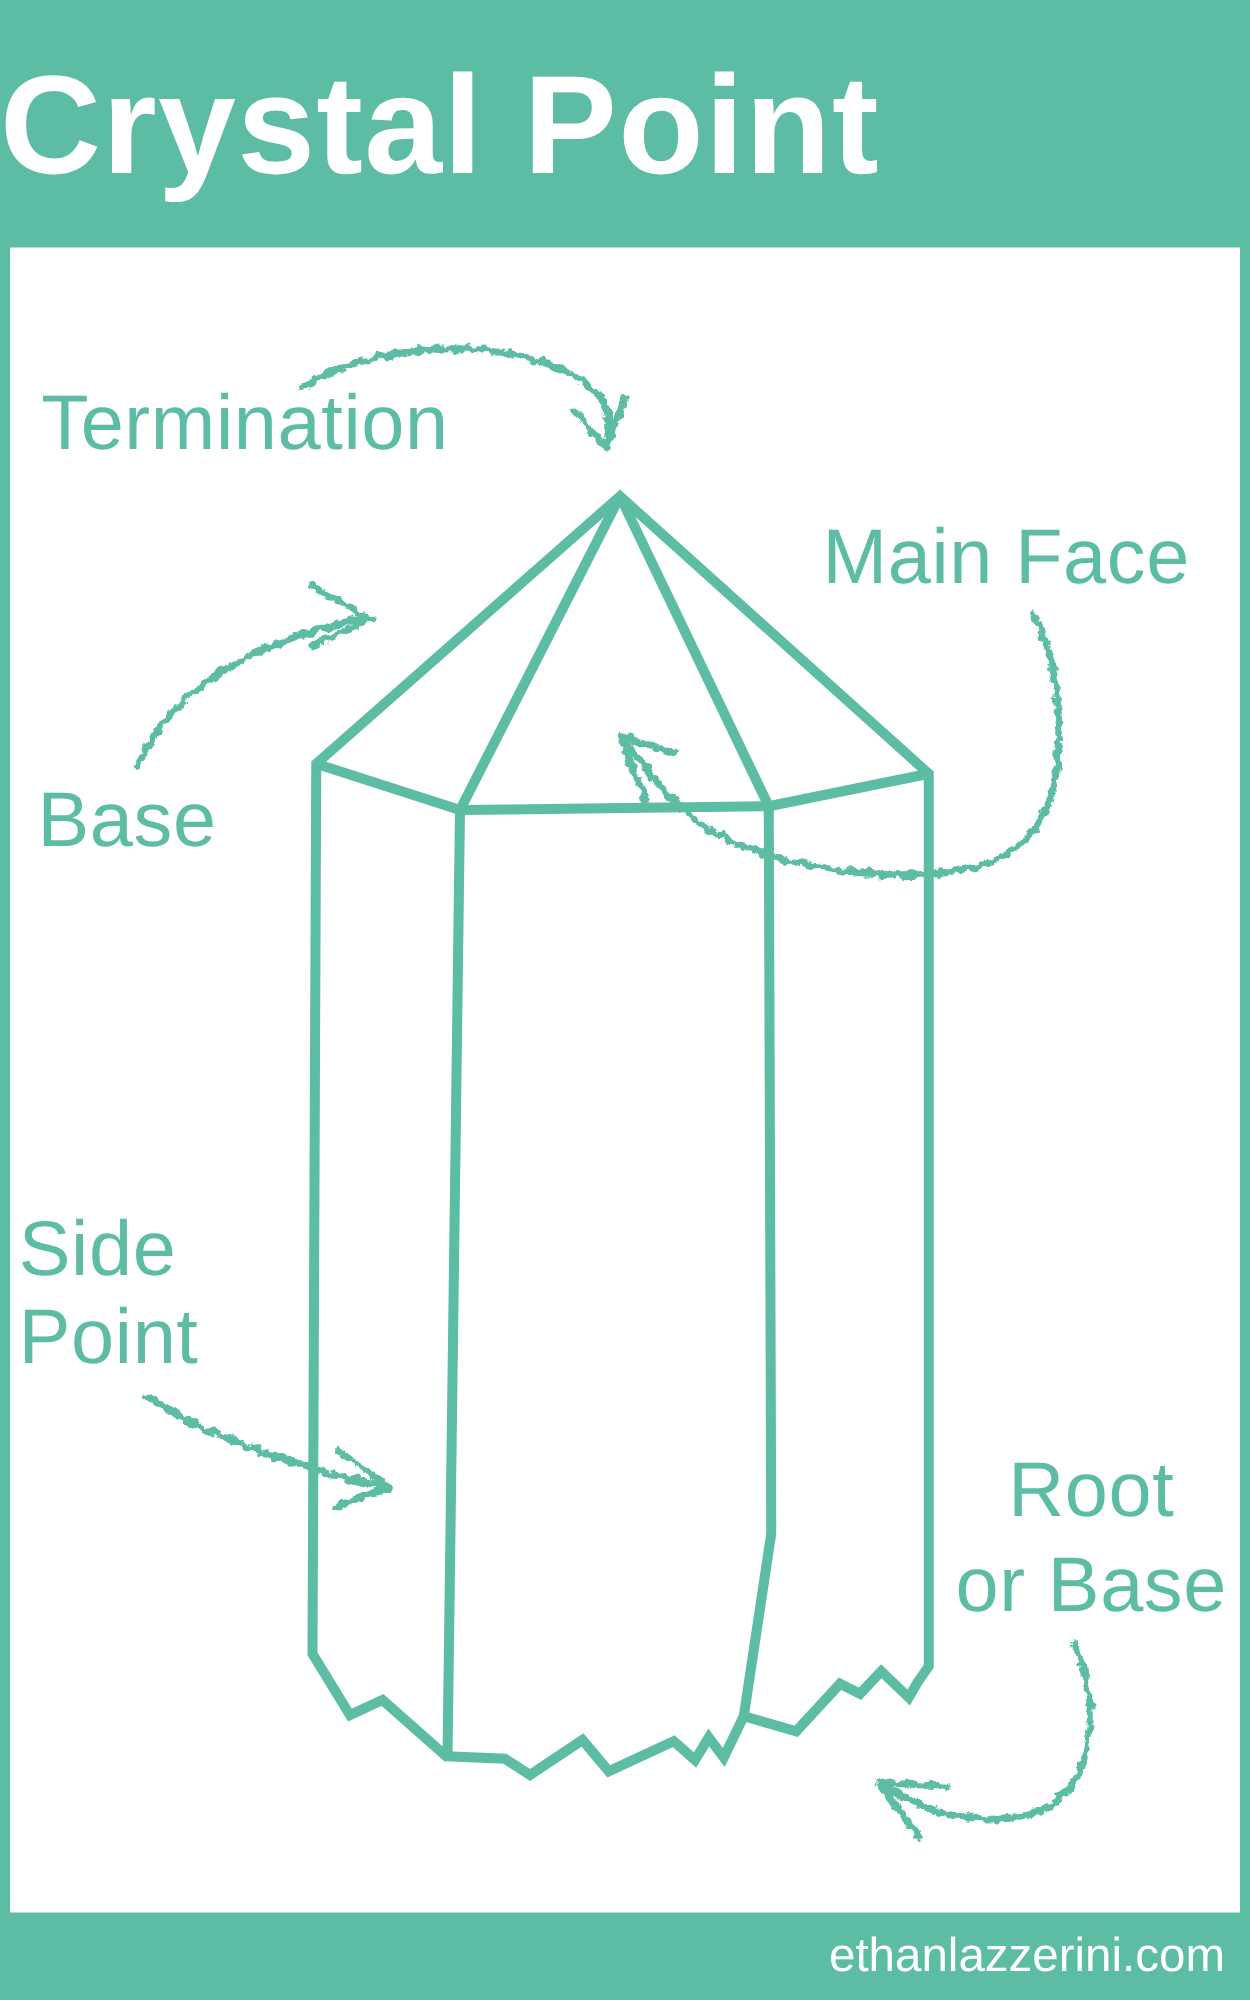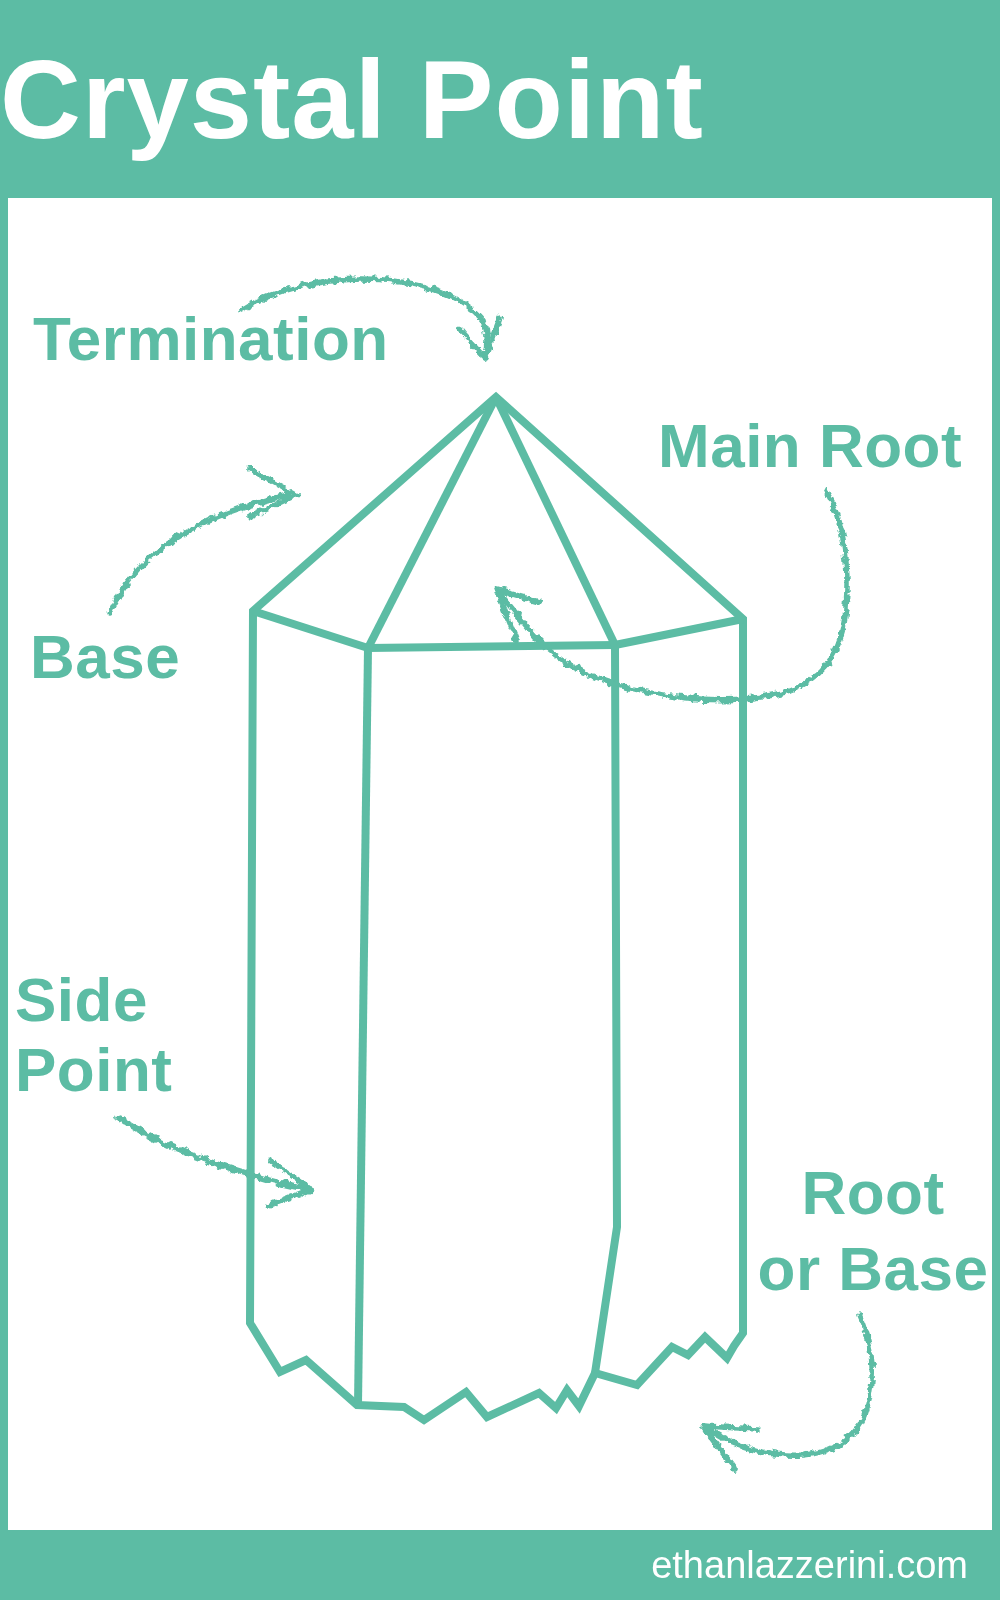--- a/index.html
+++ b/index.html
@@ -34,36 +34,36 @@
     color:var(--on-accent);
     font-size:112px;
     font-weight:bold;
     letter-spacing:1px;
     white-space:nowrap;
   }
   .footer-band{
     position:absolute;
     left:0;top:1530px;width:1000px;height:70px;
     display:flex;align-items:center;justify-content:flex-end;
-    padding-right:32px;box-sizing:border-box;
+    padding-right:20px;box-sizing:border-box;
   }
   .watermark{
     color:var(--on-accent);
     font-size:38px;
     font-weight:normal;
     white-space:nowrap;
   }
   .diagram-svg{
     position:absolute;left:0;top:0;width:1000px;height:1600px;
   }
   .diagram-label{
     position:absolute;
     color:var(--accent);
     font-size:62px;
-    font-weight:bold;
+    font-weight:normal;
     line-height:1.0;
     letter-spacing:0.5px;
     white-space:nowrap;
   }
   .label-termination{left:33px;top:308px;}
   .label-main-face{left:658px;top:415px;}
   .label-faces{left:30px;top:626px;}
   .label-side-facets{
     left:15px;top:965px;width:222px;
     text-align:left;line-height:70px;
@@ -136,21 +136,21 @@
       </g>
       <g>
         <path class="chalk-arrow" d="M860 1315 C 871 1340 876 1372 869 1400 C 861 1437 837 1452 804 1455 C 773 1457 739 1449 711 1431"></path>
         <path class="chalk-arrow" d="M757 1429 L703 1426 L735 1469"></path>
       </g>
     </g>
   </svg>
 
   <div class="diagram-label label-termination">Termination</div>
 
-  <div class="diagram-label label-main-face">Main Root</div>
+  <div class="diagram-label label-main-face">Main Face</div>
 
   <div class="diagram-label label-faces">Base</div>
 
   <div class="diagram-label label-side-facets">
     <div>Side</div>
     <div>Point</div>
   </div>
 
   <div class="diagram-label label-root-base">
     <div>Root</div>

